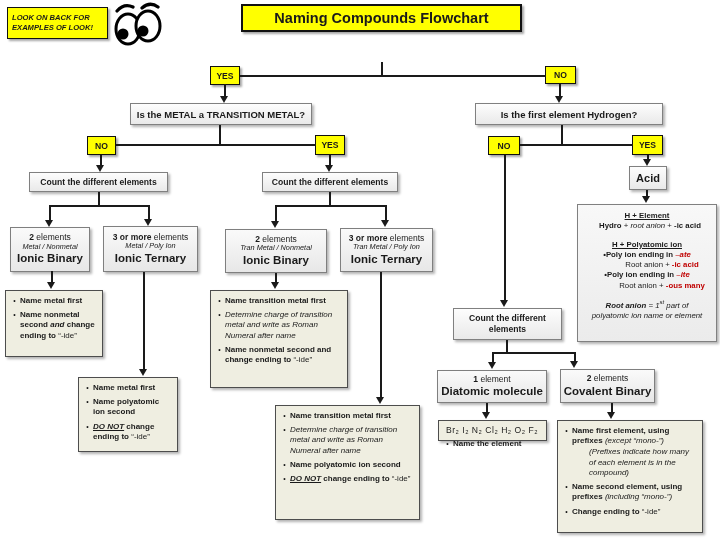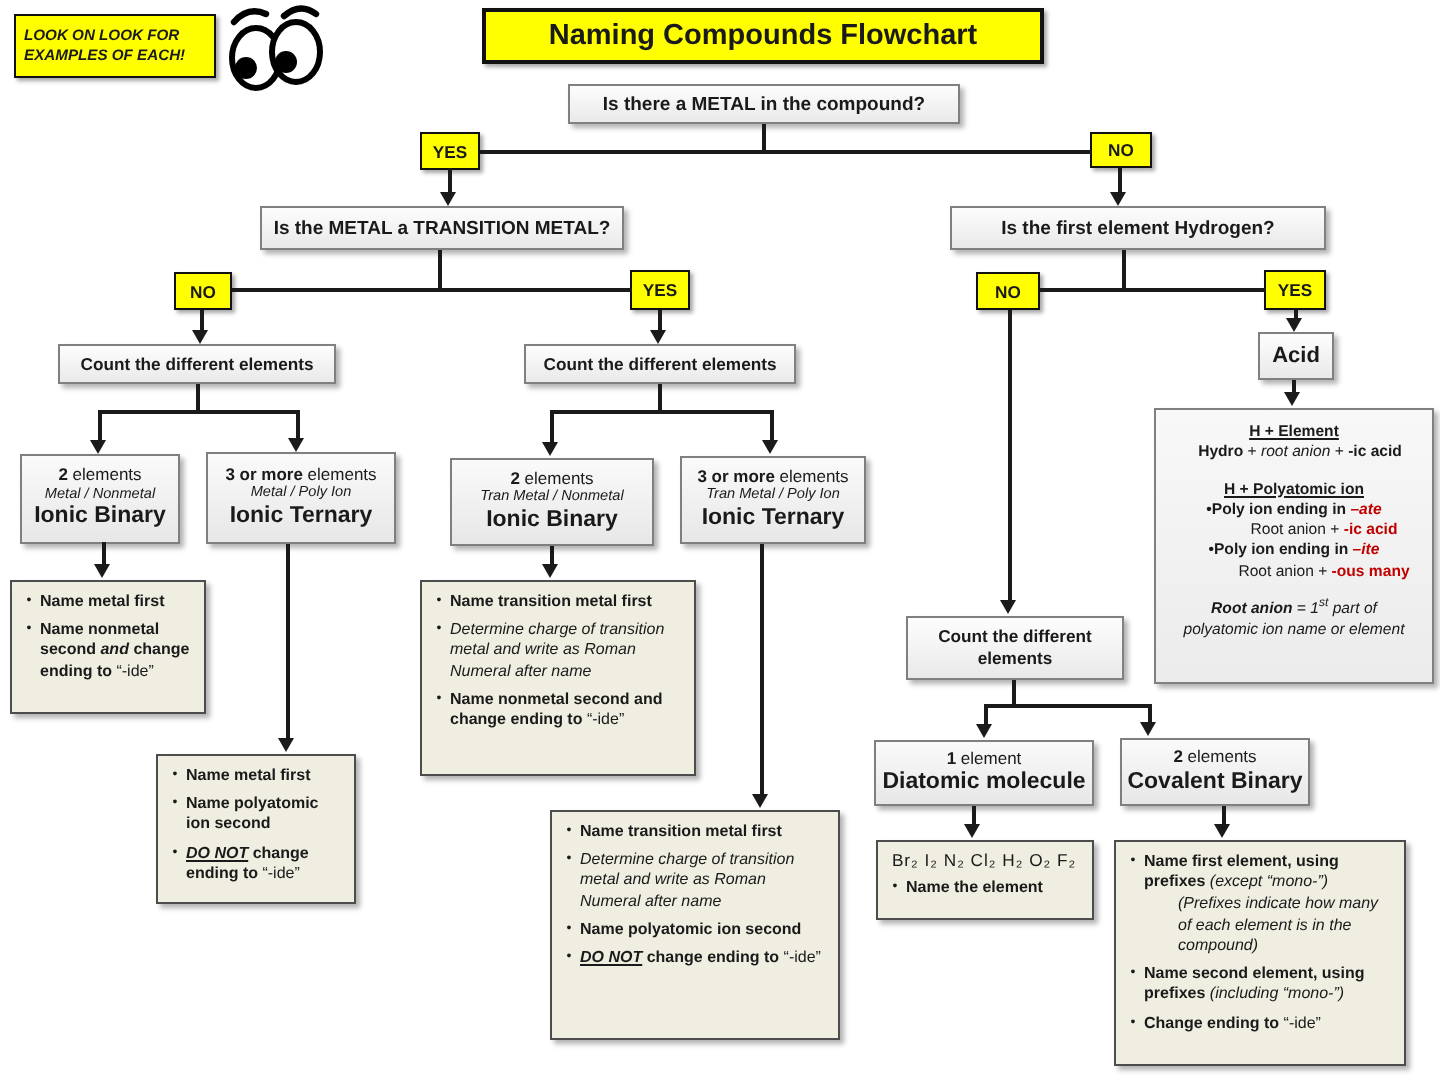--- a/index.html
+++ b/index.html
@@ -38,39 +38,36 @@
   b.ui{font-style:italic;text-decoration:underline;}
   sup{font-size:6px;font-style:italic;}
   .formula-row{font-size:8.6px;text-align:center;margin-bottom:4px;letter-spacing:.5px;}
 </style>
 </head>
 <body>
 
 <div class="canvas">
 
   <div class="abs ybox" style="left:7px;top:7px;width:101px;height:32px;font-size:7.6px;font-style:italic;line-height:1.35;text-align:left;padding:2px 4px;">
-    <span>LOOK ON LOOK FOR EXAMPLES OF EACH!</span>
+    <span>LOOK ON BACK FOR EXAMPLES OF LOOK!</span>
   </div>
   <div class="abs" style="left:112px;top:2px;width:52px;height:44px;">
     <svg width="52" height="44" viewBox="0 0 52 44">
       <path d="M5 9 Q12 1 21 5" stroke="#000" stroke-width="3.2" fill="none" stroke-linecap="round"></path>
       <path d="M30 6 Q38 -1 46 5" stroke="#000" stroke-width="3.2" fill="none" stroke-linecap="round"></path>
       <ellipse cx="16" cy="27" rx="12" ry="15" fill="#fff" stroke="#000" stroke-width="3"></ellipse>
       <ellipse cx="36" cy="24" rx="12" ry="15" fill="#fff" stroke="#000" stroke-width="3"></ellipse>
       <circle cx="11" cy="32" r="5.5" fill="#000"></circle>
       <circle cx="31" cy="29" r="5.5" fill="#000"></circle>
     </svg>
   </div>
   <div class="abs ybox" style="left:241px;top:4px;width:281px;height:28px;font-size:14.5px;border-width:2px;">
     <span>Naming Compounds Flowchart</span>
   </div>
 
-  <div class="abs qbox" style="left:284px;top:42px;width:196px;height:20px;font-size:9.5px;">
-    <span>Is there a METAL in the compound?</span>
-  </div>
   <div class="abs qbox" style="left:475px;top:103px;width:188px;height:22px;font-size:9.5px;">
     <span>Is the first element Hydrogen?</span>
   </div>
   <div class="abs qbox" style="left:130px;top:103px;width:182px;height:22px;font-size:9.5px;">
     <span>Is the METAL a TRANSITION METAL?</span>
   </div>
 
   <div class="abs ybox" style="left:210px;top:66px;width:30px;height:19px;font-size:8.6px;">
     <span>YES</span>
   </div>
@@ -186,21 +183,21 @@
     <div class="brow">
         <span class="dot"></span>
       <span class="btxt"><b>Name polyatomic ion second</b></span>
       </div>
     <div class="brow">
         <span class="dot"></span>
       <span class="btxt"><b class="ui">DO NOT</b><b> change ending to </b><span>“-ide”</span></span>
       </div>
   </div>
 
-  <div class="abs rbox" style="left:438px;top:420px;width:109px;height:40px;padding-top:4px;">
+  <div class="abs rbox" style="left:438px;top:420px;width:109px;height:21px;padding-top:4px;">
     <div class="formula-row">Br₂  I₂  N₂  Cl₂  H₂  O₂  F₂</div>
     <div class="brow" style="margin-bottom:0;">
         <span class="dot"></span>
       <span class="btxt"><b>Name the element</b></span>
       </div>
   </div>
 
   <div class="abs rbox" style="left:557px;top:420px;width:146px;height:113px;">
     <div class="brow" style="margin-bottom:1px;">
         <span class="dot"></span>

